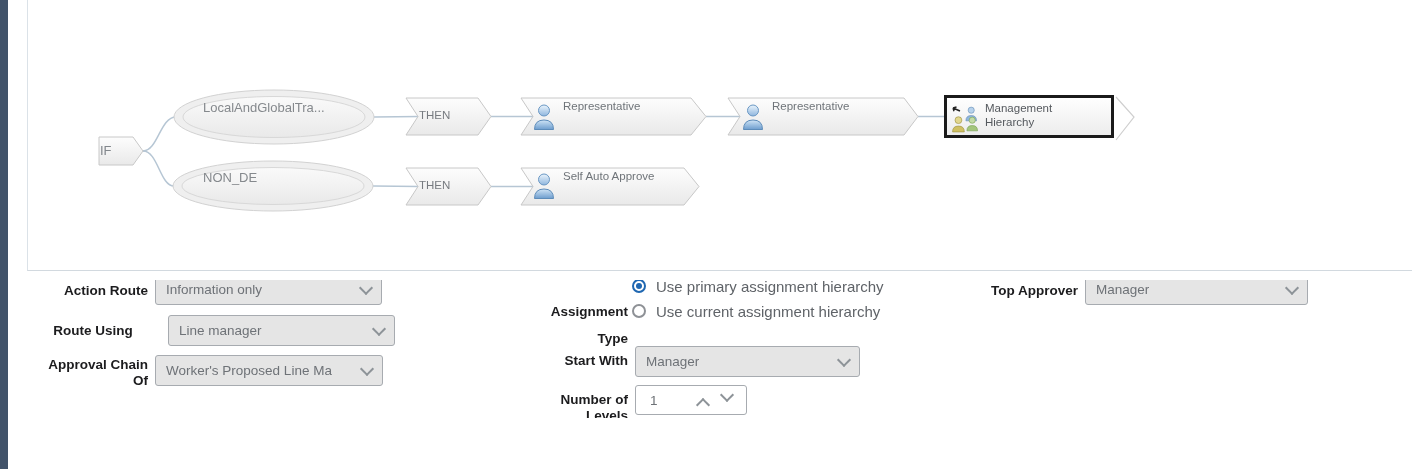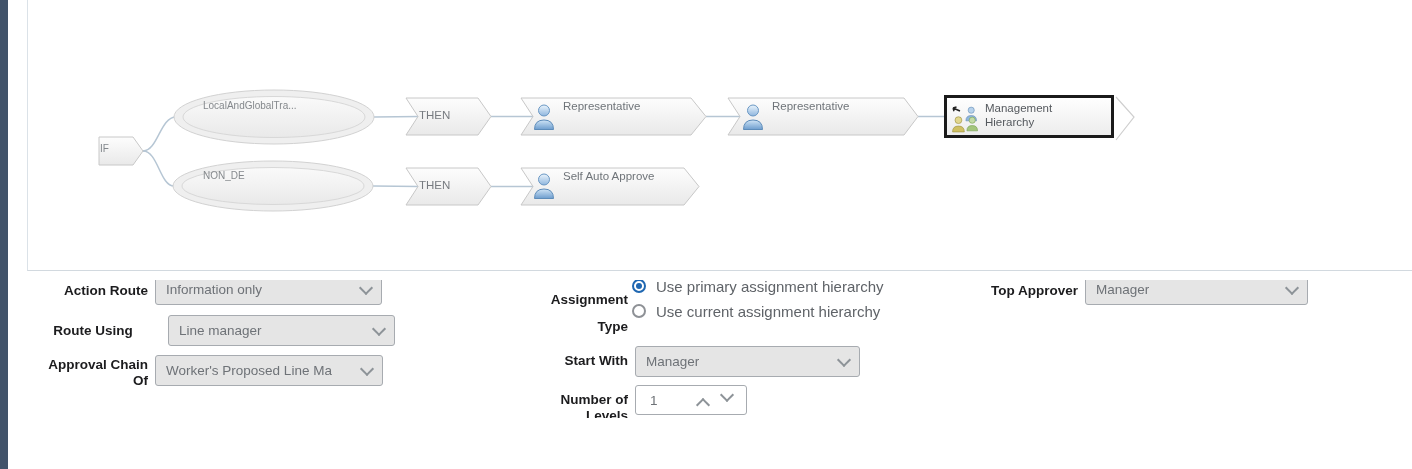--- a/index.html
+++ b/index.html
@@ -9,21 +9,21 @@
 
   
   .sliver{left:0;top:0;width:8px;height:469px;background:#42536a;}
 
   
   .diagram-panel{left:27px;top:0;width:1384px;height:270px;
     border-left:1px solid #dbe2e8;border-bottom:1px solid #d2d9df;background:#fff;}
   .diagram-svg{position:absolute;left:0;top:0;}
 
   .node-label{position:absolute;font-size:11.5px;color:#6f7479;white-space:nowrap;}
-  .cond-label{position:absolute;font-size:10px;color:#85898d;white-space:nowrap;}
+  .cond-label{position:absolute;font-size:13px;color:#85898d;white-space:nowrap;}
   .mh-label{white-space:normal;line-height:14px;width:110px;color:#55595e;}
 
   
   .form-clip{left:0;top:280px;width:1412px;height:138px;overflow:hidden;}
   .f-label{position:absolute;font-size:13.5px;font-weight:bold;color:#1c1c1e;
            text-align:right;line-height:16px;}
   .dd{position:absolute;height:31px;background:#e5e5e5;border:1px solid #a7abb0;border-radius:3px;
       display:flex;align-items:center;justify-content:space-between;
       padding:0 10px;box-sizing:border-box;cursor:pointer;}
   .dd-val{font-size:13.5px;color:#6e7277;white-space:nowrap;overflow:hidden;}
@@ -166,21 +166,21 @@
       <span class="dd-val">Line manager</span>
       <span class="chev-down"></span>
     </div>
 
     <div class="f-label" style="left:38px;top:77px;width:110px;">Approval Chain Of</div>
     <div class="dd" style="left:155px;top:75px;width:228px;">
       <span class="dd-val" style="max-width:190px;">Worker's Proposed Line Ma</span>
       <span class="chev-down"></span>
     </div>
 
-    <div class="f-label" style="left:538px;top:6px;width:90px;line-height:27px;">Assignment Type</div>
+    <div class="f-label" style="left:538px;top:18px;width:90px;line-height:27px;">Assignment Type</div>
 
     <div class="radio-row" style="left:632px;top:-2px;">
       <span class="radio-dot selected"></span>
       <span class="radio-text">Use primary assignment hierarchy</span>
     </div>
     <div class="radio-row" style="left:632px;top:23px;">
       <span class="radio-dot"></span>
       <span class="radio-text">Use current assignment hierarchy</span>
     </div>
 

